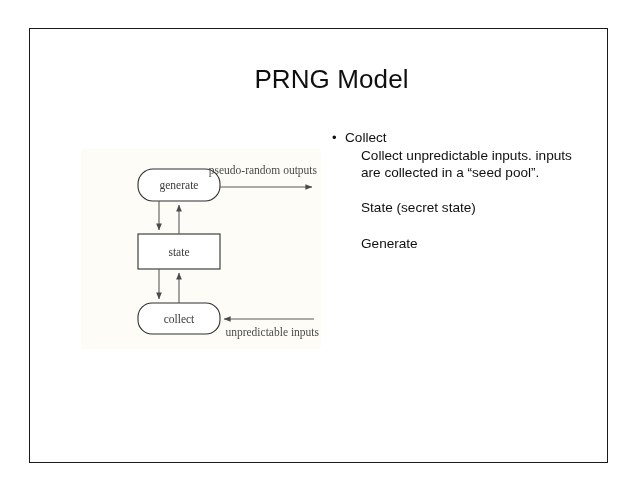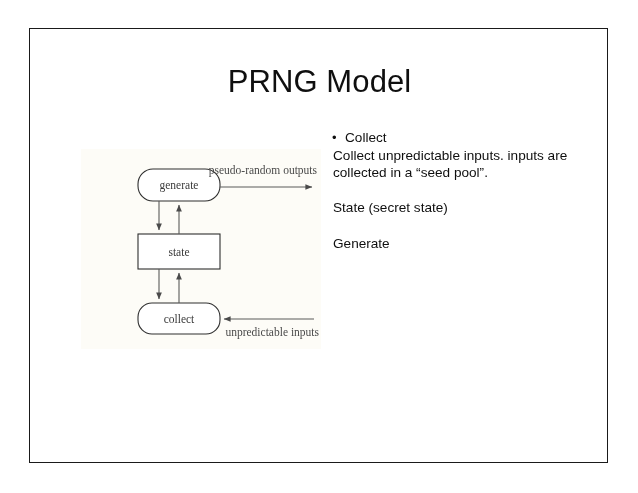--- a/index.html
+++ b/index.html
@@ -23,26 +23,26 @@
     width: 579px;
     height: 435px;
     border: 1.6px solid #1a1a1a;
     box-sizing: border-box;
     background: #ffffff;
   }
 
   
   #slide-title {
     position: absolute;
-    left: 0;
+    left: 12px;
     top: 35px;
     width: 579px;
     text-align: center;
     font-family: "Liberation Sans", sans-serif;
-    font-size: 31px;
+    font-size: 26px;
     font-weight: 400;
     color: #0f0f0f;
     letter-spacing: 0.1px;
     white-space: nowrap;
   }
 
   
   #diagram-figure {
     position: absolute;
     left: 51px;      
@@ -101,21 +101,21 @@
     box-sizing: border-box;
   }
   .bullet-body {
     flex: 1 1 auto;
   }
   .para {
     margin: 0;
     padding: 0;
   }
   .text-indent {
-    margin-left: 7px;
+    margin-left: 35px;
   }
   .spacer {
     height: 17.6px;
   }
 </style>
 </head>
 <body>
 
 <div id="slide-frame">
 

